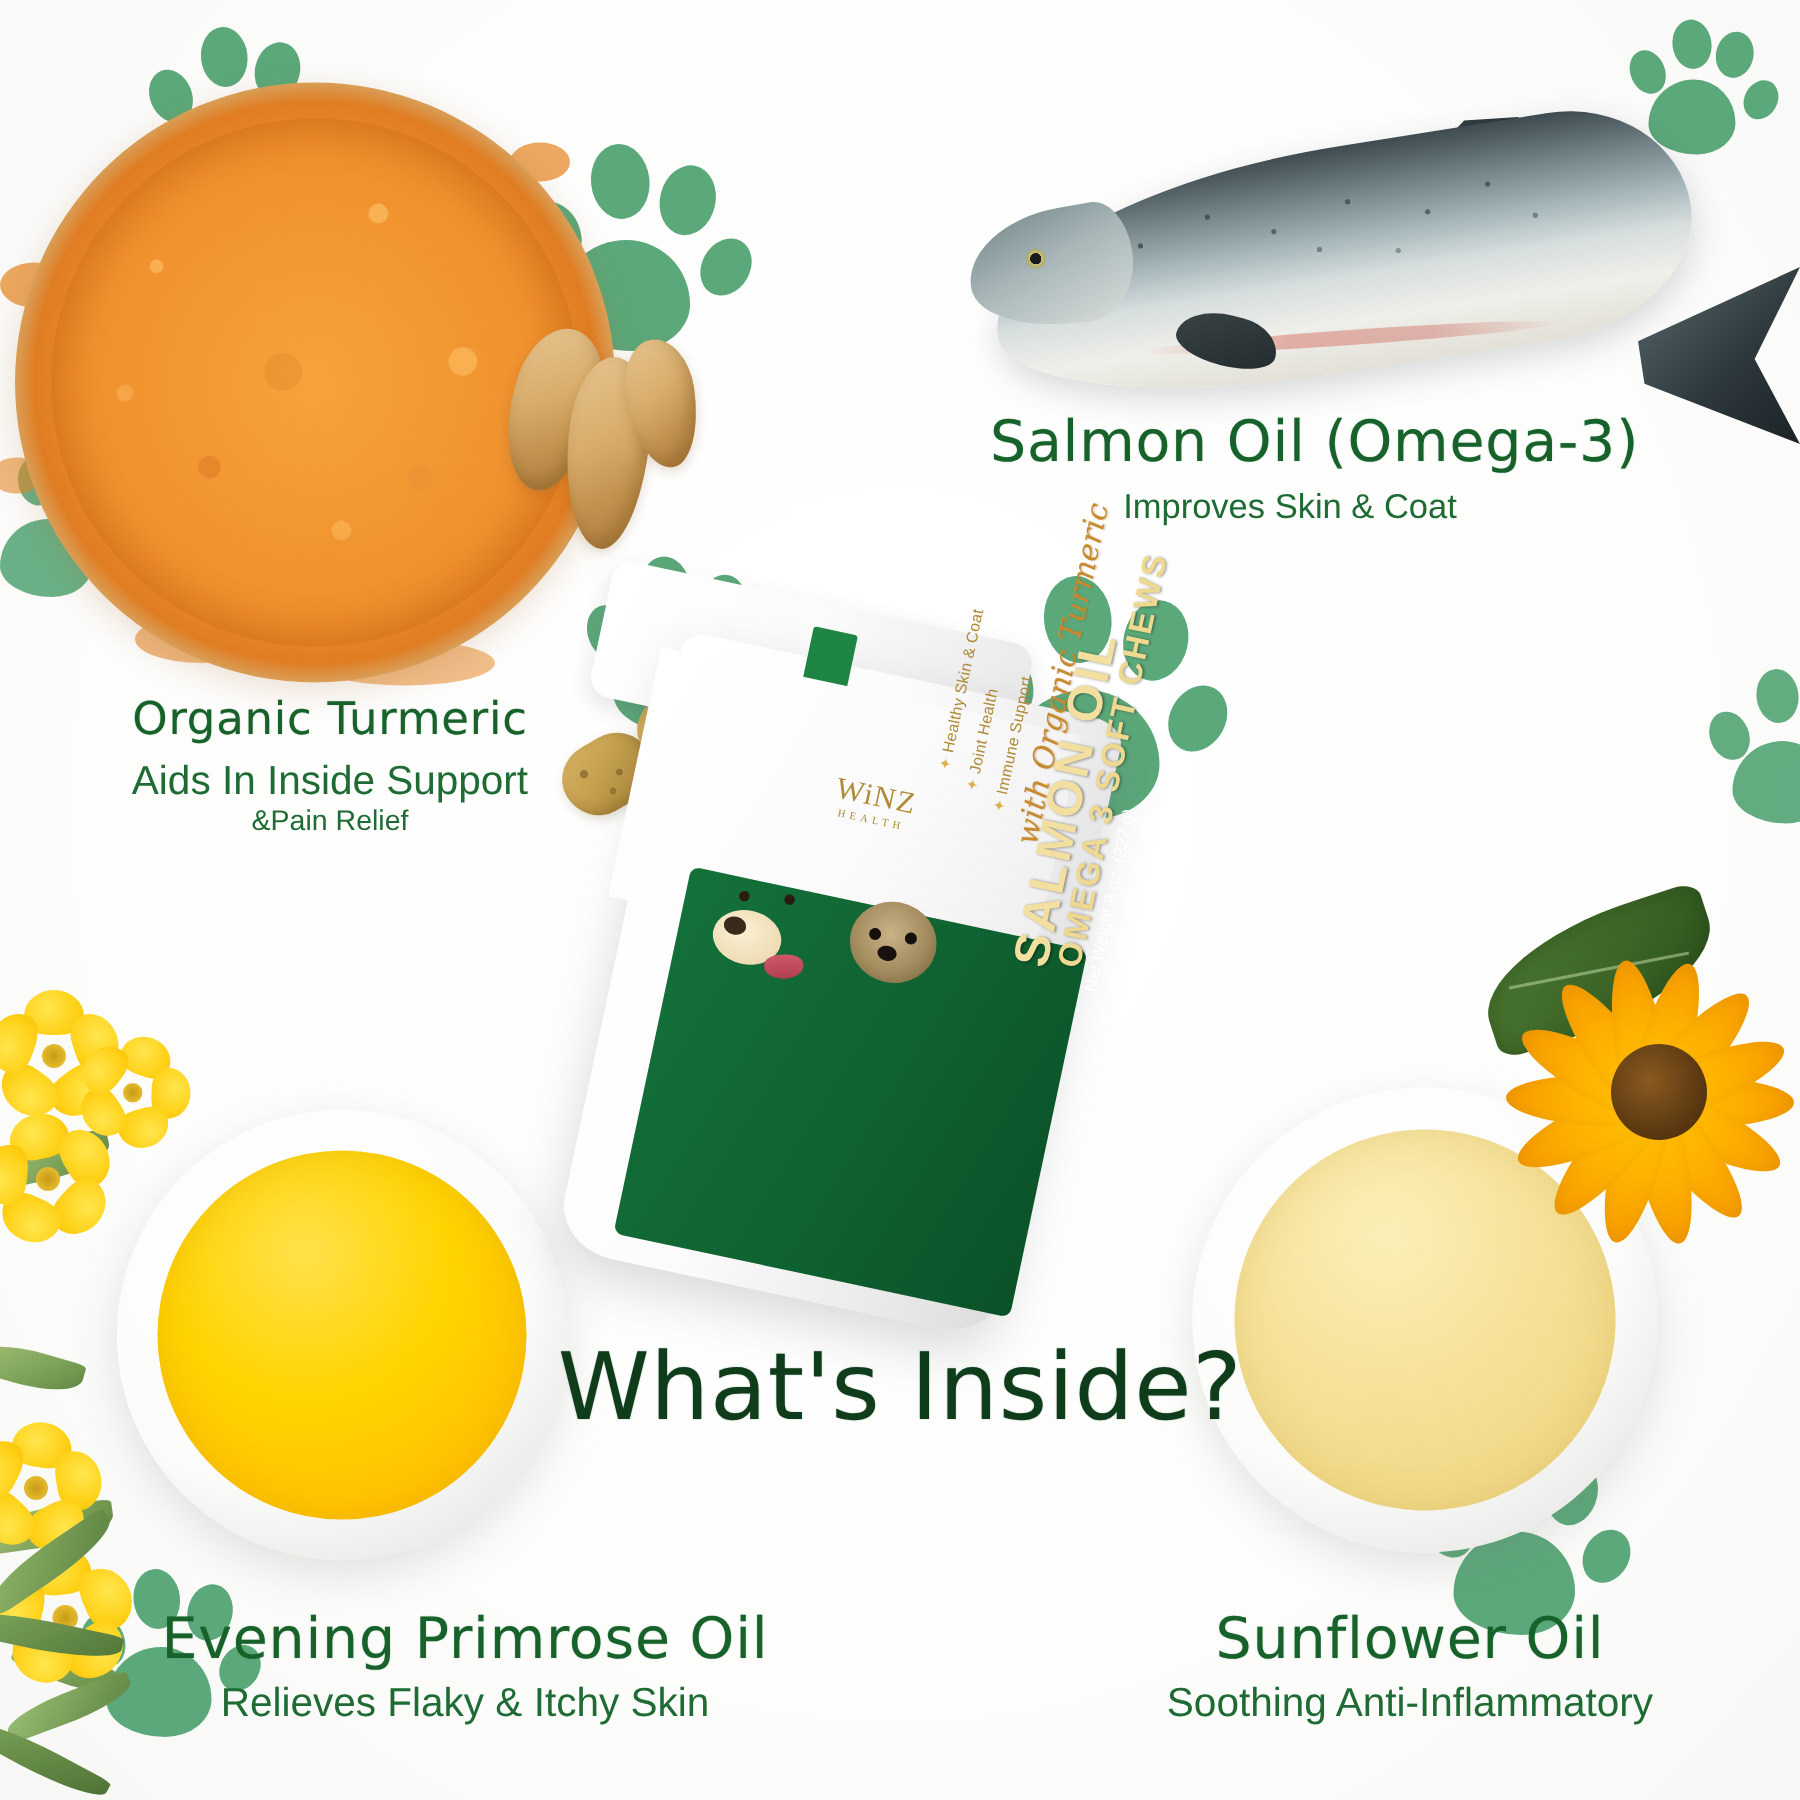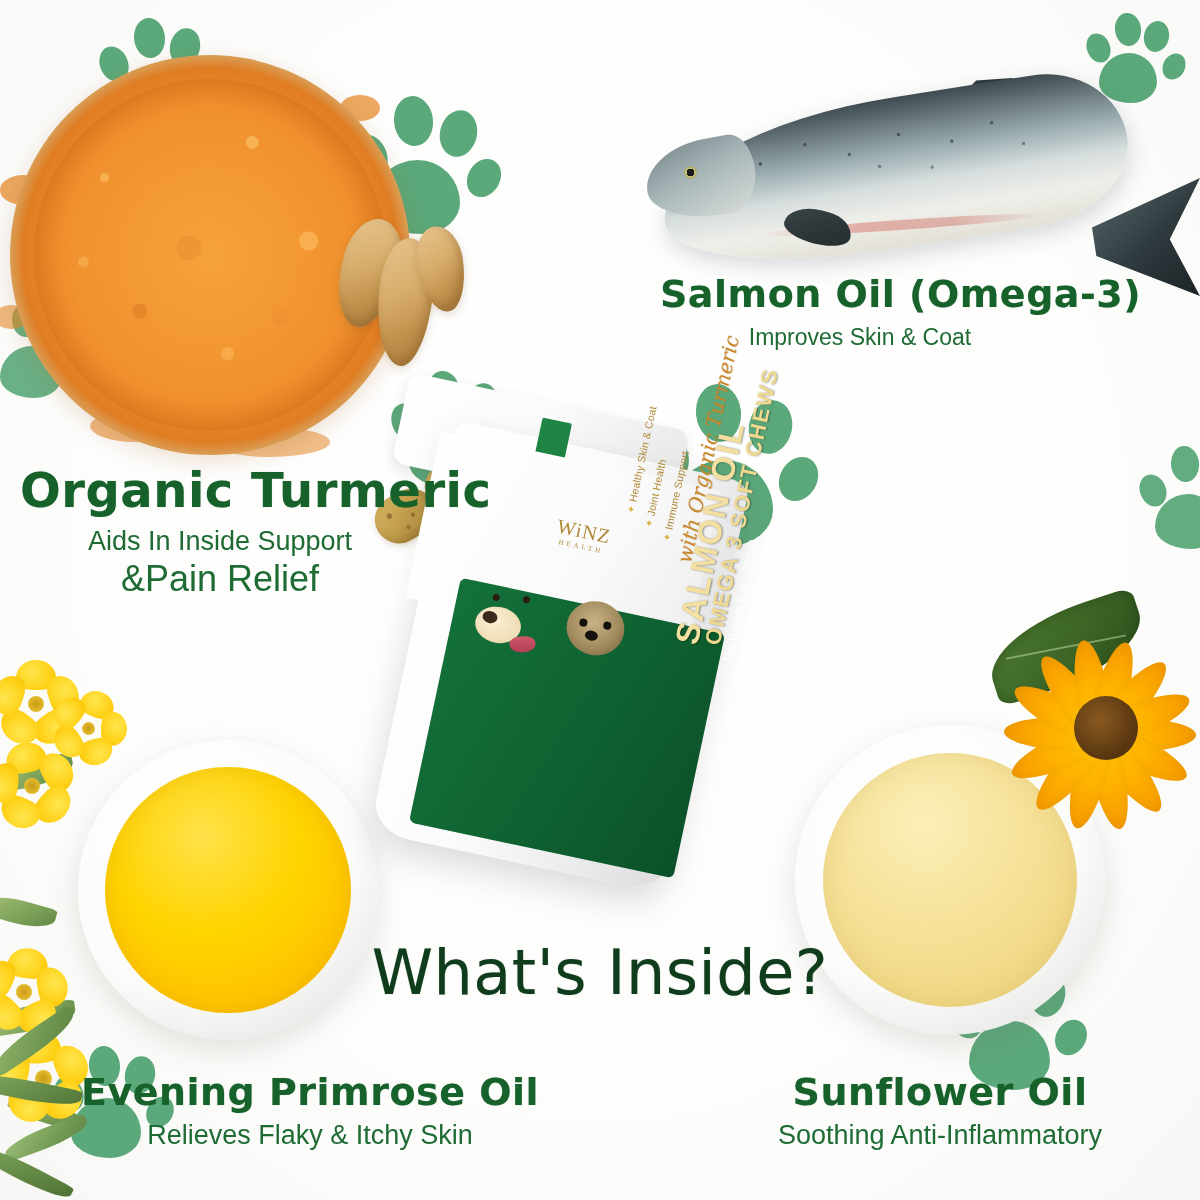--- a/index.html
+++ b/index.html
@@ -28,21 +28,21 @@
     position: absolute;
     background: var(--pawc, #5BA87A);
     border-radius: 50%;
   }
 
   
   .callout { position: absolute; text-align: center; }
   .callout .title {
     font-family: "DejaVu Sans", sans-serif;
     color: #17622B;
-    font-weight: 700;
+    font-weight: 400;
     letter-spacing: .5px;
     white-space: nowrap;
     text-shadow: 0 0 1px rgba(23,98,43,.35);
   }
   .callout .sub {
     font-family: "Liberation Sans", sans-serif;
     color: #1E6B34;
     font-weight: 400;
     line-height: 1.18;
   }
@@ -619,35 +619,35 @@
     <span>Immune Support</span>
   </div>
 
   <div class="jar-text jt-organic">with Organic Turmeric</div>
   <div class="jar-text jt-salmon">SALMON OIL</div>
   <div class="jar-text jt-omega">OMEGA 3 SOFT CHEWS</div>
   <div class="jar-text jt-net">Net Weight 8 oz. (227 g)</div>
   <div class="jar-text jt-chews">Approximately 55 chews</div>
 
   <div class="callout" style="left:20px; top:462px; width:400px;">
-    <div class="title" style="font-size:48px;text-align:center;">Organic Turmeric</div>
+    <div class="title" style="font-size:30px;text-align:center;">Organic Turmeric</div>
     <div class="sub" style="font-size:27px; margin-top:8px;">Aids In Inside Support</div>
-    <div class="sub" style="font-size:36px;">&amp;Pain Relief</div>
+    <div class="sub" style="font-size:19px;">&amp;Pain Relief</div>
   </div>
 
   <div class="callout" style="left:660px; top:272px; width:400px;">
     <div class="title" style="font-size:38px;">Salmon Oil (Omega-3)</div>
     <div class="sub" style="font-size:23px; margin-top:8px;">Improves Skin &amp; Coat</div>
   </div>
 
   <div class="callout" style="left:715px; top:1070px; width:450px;">
     <div class="title" style="font-size:38px;">Sunflower Oil</div>
     <div class="sub" style="font-size:27px; margin-top:6px;">Soothing Anti-Inflammatory</div>
   </div>
 
   <div class="callout" style="left:80px; top:1070px; width:460px;">
     <div class="title" style="font-size:38px;">Evening Primrose Oil</div>
     <div class="sub" style="font-size:27px; margin-top:6px;">Relieves Flaky &amp; Itchy Skin</div>
   </div>
 
-  <div id="headline" style="top:936px;">What's Inside?</div>
+  <div id="headline" style="top:888px;">What's Inside?</div>
 
 </div>
 
 </body></html>

